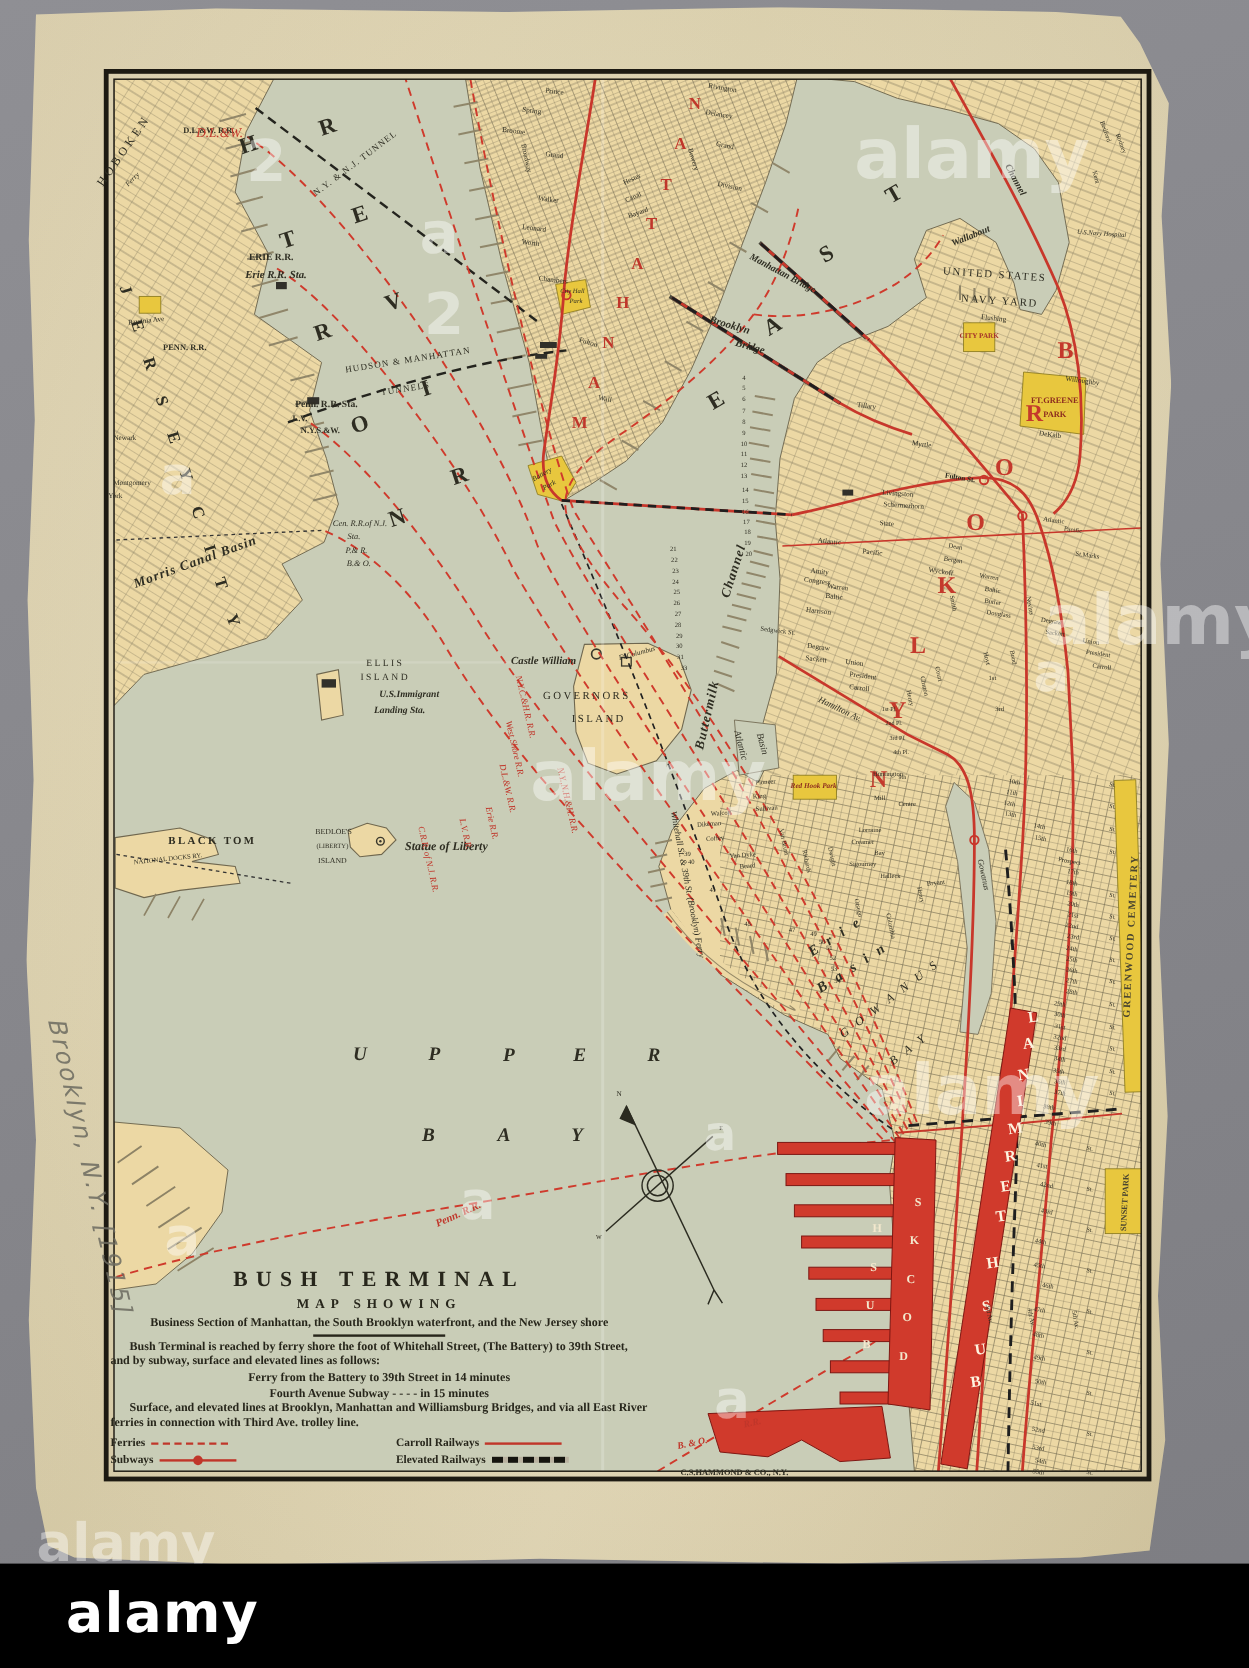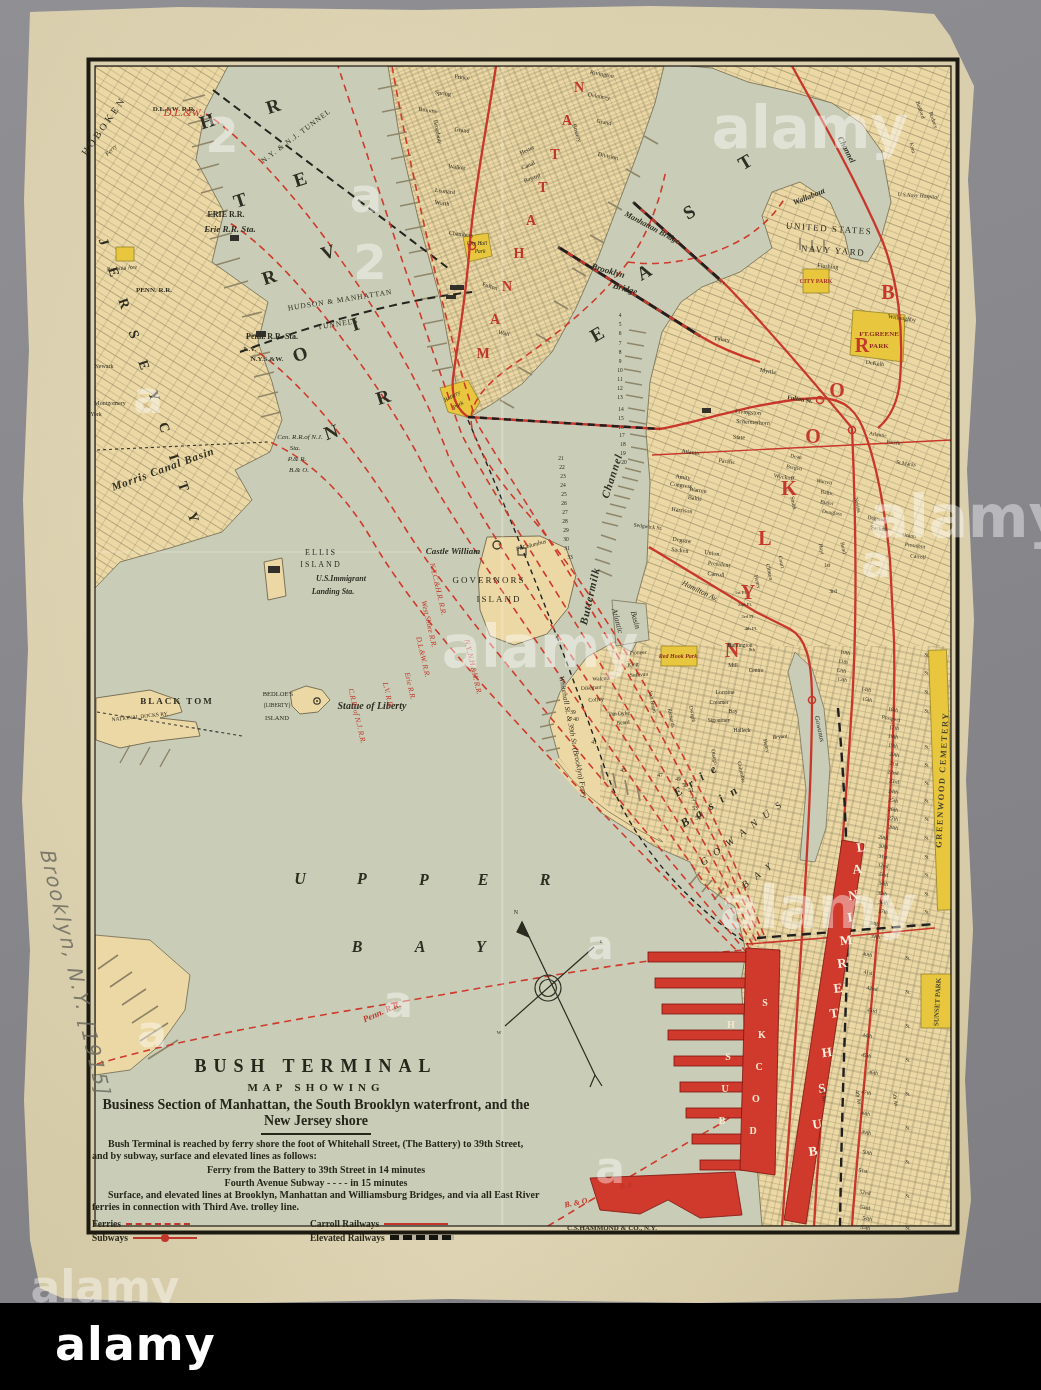--- a/index.html
+++ b/index.html
@@ -15,25 +15,25 @@
   .ml{position:absolute;color:#2e2d22;white-space:nowrap;line-height:1;
       font-family:"Liberation Serif","DejaVu Serif",serif;}
   .wm{position:absolute;color:rgba(255,255,255,0.42);font-weight:800;line-height:1;
       font-family:"DejaVu Sans","Liberation Sans",sans-serif;transform:translate(-50%,-50%);}
   .note{position:absolute;left:8px;top:870px;width:40px;color:#6c6b60;
         font-family:"DejaVu Sans",sans-serif;font-style:italic;font-size:20px;letter-spacing:2px;
         transform:rotate(77deg) skewX(-6deg);transform-origin:40px 20px;white-space:nowrap;opacity:.85;}
   .title-block{position:absolute;left:92px;top:1056px;width:448px;color:#27261b;}
   .tb-title{text-align:center;font-size:18px;font-weight:700;letter-spacing:7px;}
   .tb-sub{text-align:center;font-size:11px;font-weight:600;letter-spacing:5px;margin-top:4px;}
-  .tb-line3{text-align:center;font-size:14px;font-weight:700;margin-top:4px;}
+  .tb-line3{text-align:center;font-size:10px;font-weight:700;margin-top:4px;}
   .tb-rule{width:110px;height:1.5px;background:#27261b;margin:4px auto 3px auto;}
   .tb-para{font-size:10px;font-weight:700;line-height:12.5px;text-indent:16px;}
   .tb-center{text-align:center;font-size:10px;font-weight:700;line-height:13px;}
-  .tb-legend{display:flex;margin-top:5px;font-size:9.5px;font-weight:700;}
+  .tb-legend{display:flex;margin-top:5px;font-size:9.5px;font-weight:700;gap:20px;}
   .tb-col{display:flex;flex-direction:column;gap:4px;}
   .tb-col.c1{width:218px;}
   .tb-row{display:flex;align-items:center;}
   .sw{display:inline-block;width:64px;margin-left:5px;position:relative;}
   .sw-ferry{border-top:2px dashed #c0362a;}
   .sw-subway{border-top:2.5px solid #c0362a;}
   .sw-subway::after{content:"";position:absolute;left:28px;top:-5px;width:8px;height:8px;border-radius:50%;background:#c0362a;}
   .sw-surface{border-top:2.5px solid #c0362a;}
   .sw-elev{height:5px;background:repeating-linear-gradient(90deg,#15150f 0 9px,#b9b2a0 9px 13px);}
   .bar{position:absolute;left:0;top:1303px;width:1041px;height:87px;background:#000;color:#fff;}

